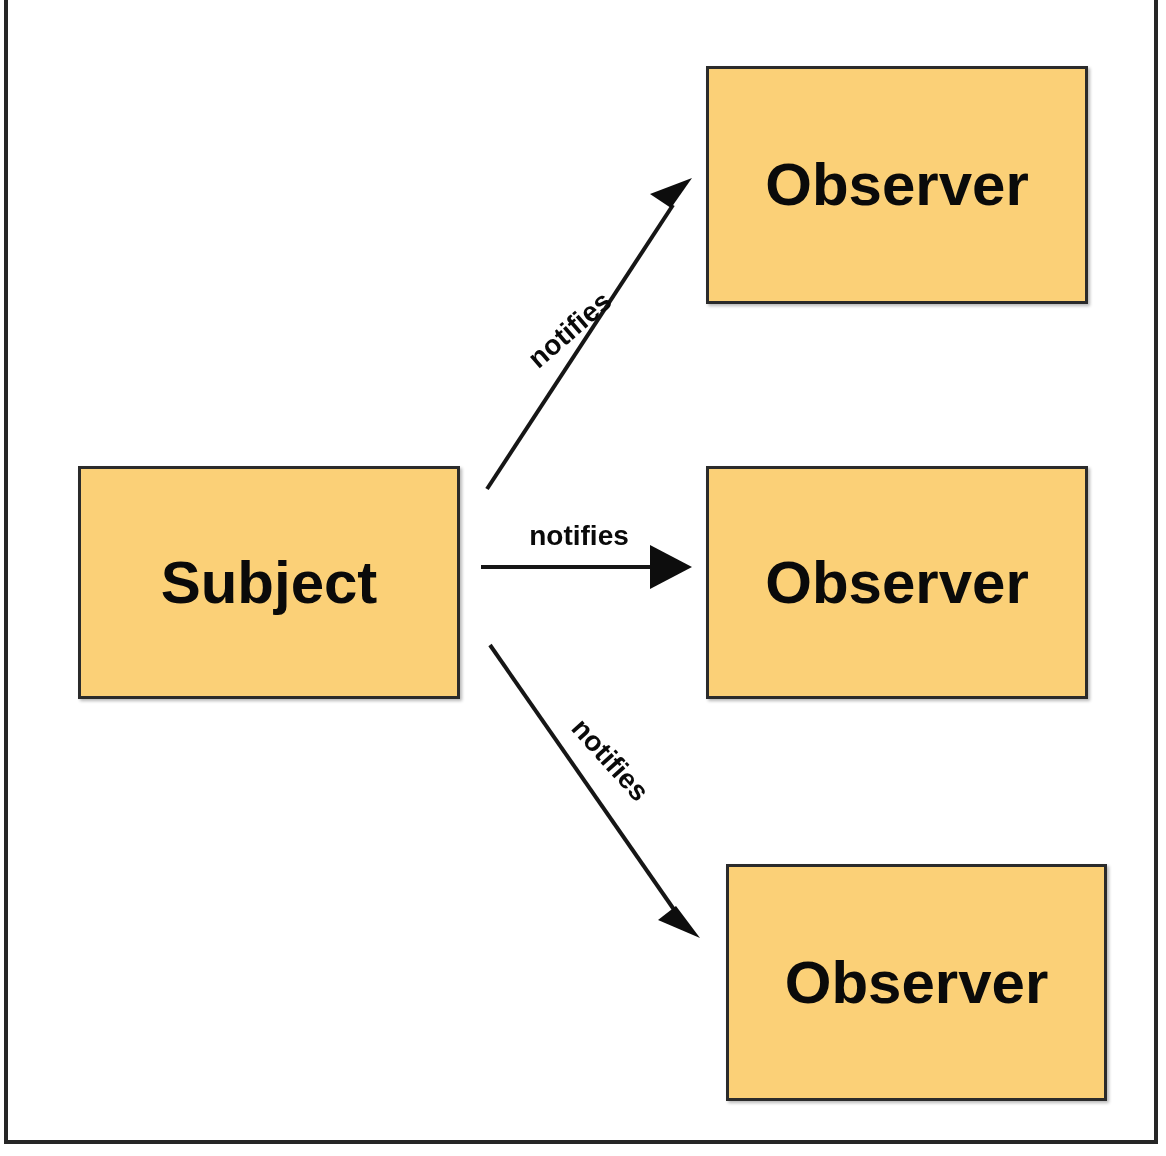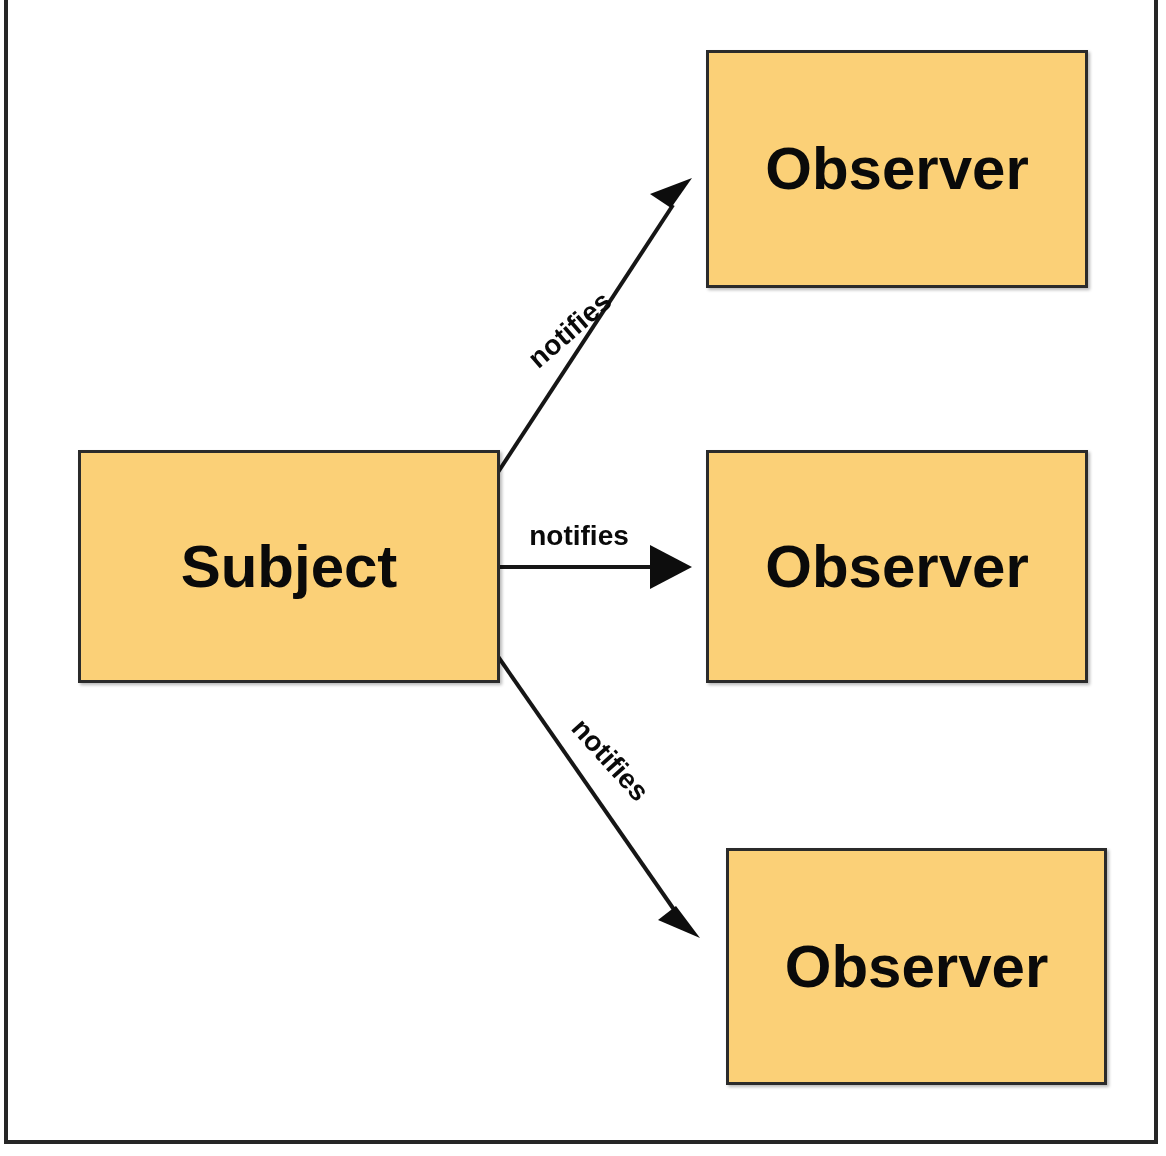--- a/index.html
+++ b/index.html
@@ -31,20 +31,21 @@
   }
   .node {
     position: absolute;
     box-sizing: border-box;
     background: #fbd077;
     border: 3px solid #2b2b2b;
     display: flex;
     align-items: center;
     justify-content: center;
     box-shadow: 2px 2px 3px rgba(0,0,0,0.28);
+    margin-top: 16px;
   }
   .node-label {
     font-family: "Liberation Sans", sans-serif;
     font-weight: bold;
     font-size: 60px;
     color: #0a0a0a;
     letter-spacing: 0px;
     line-height: 1;
     white-space: nowrap;
   }
@@ -93,21 +94,21 @@
       <line class="edge-line" x1="481" y1="567" x2="655" y2="567"></line>
       <polygon class="edge-head" points="692,567 650,545 650,589"></polygon>
     </g>
 
     <g>
       <line class="edge-line" x1="490" y1="645" x2="675" y2="911"></line>
       <polygon class="edge-head" points="700,938 658,920 676,906"></polygon>
     </g>
   </svg>
 
-  <div class="node" style="left:78px; top:450px; width:422px; height:233px;">
+  <div class="node" style="left:78px; top:450px; width:382px; height:233px;">
     <span class="node-label">Subject</span>
   </div>
 
   <div class="node" style="left:706px; top:50px; width:382px; height:238px;">
     <span class="node-label">Observer</span>
   </div>
 
   <div class="node" style="left:706px; top:450px; width:382px; height:233px;">
     <span class="node-label">Observer</span>
   </div>

